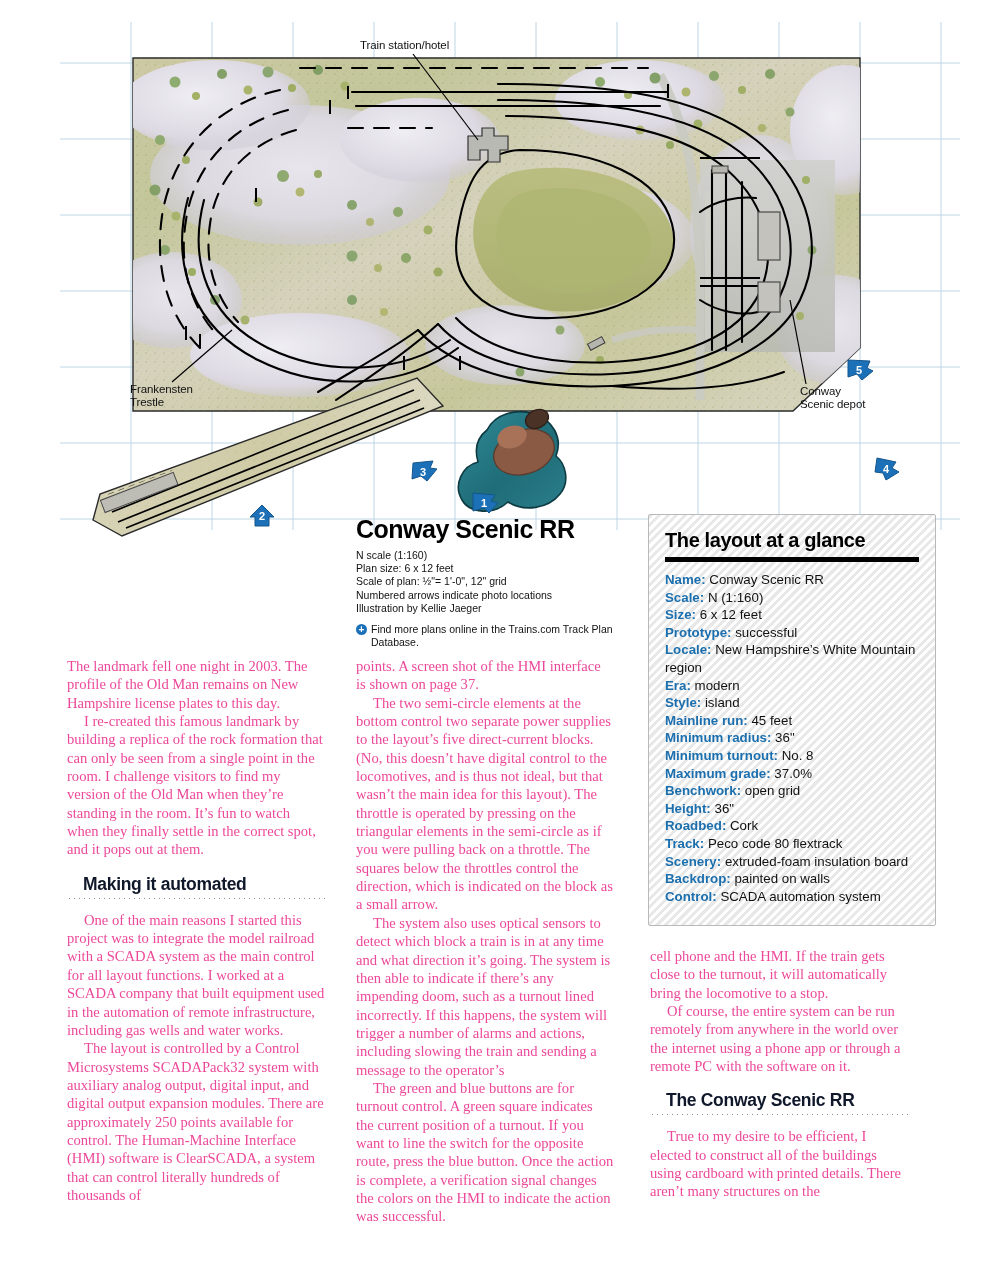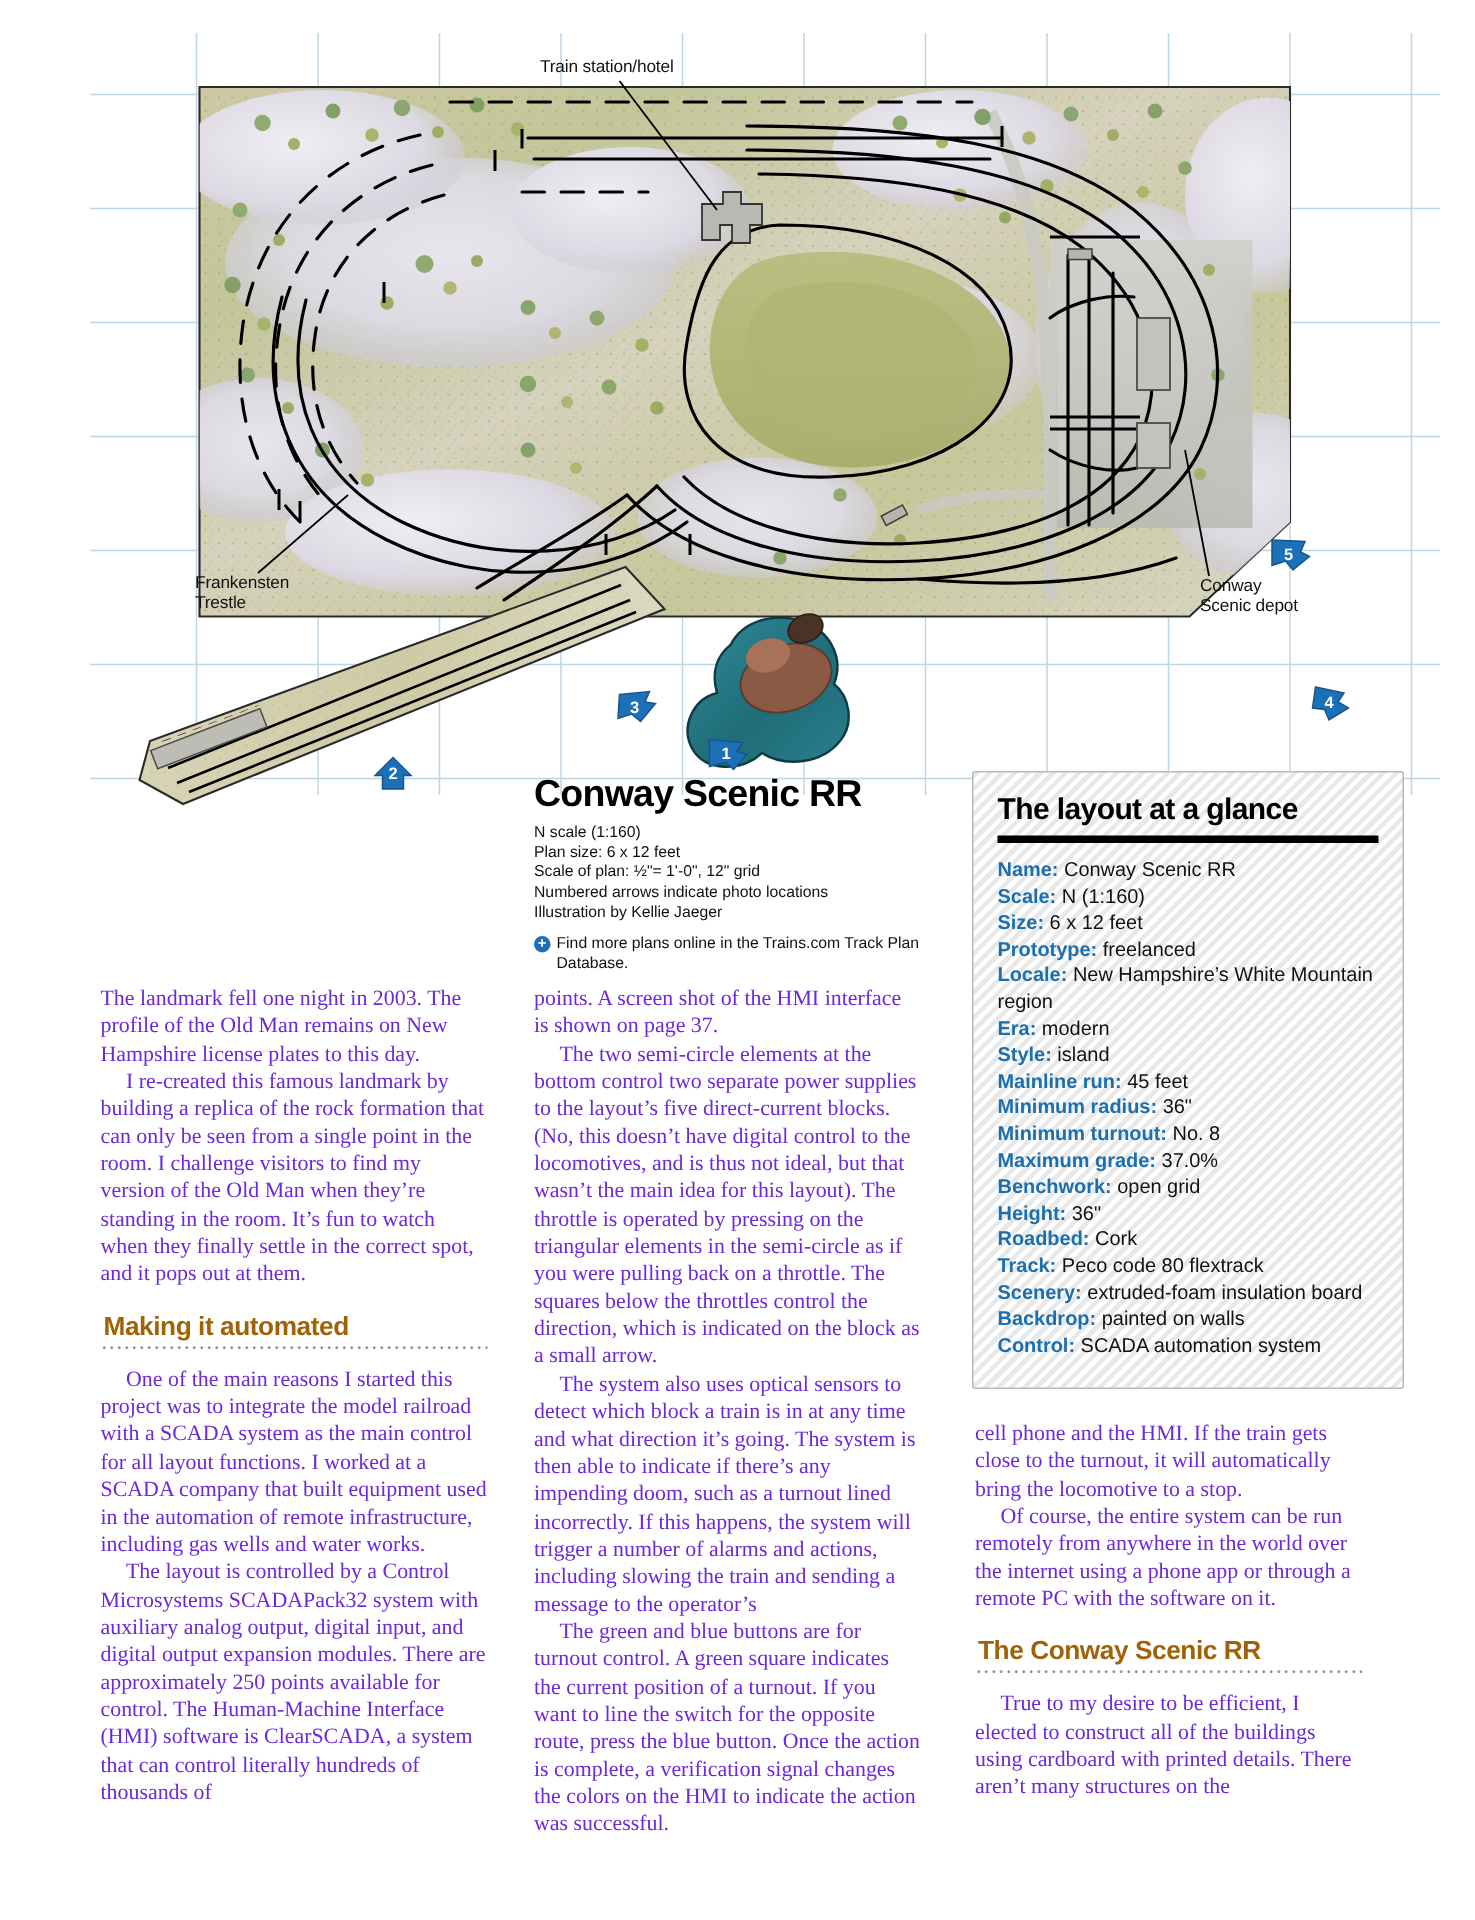--- a/index.html
+++ b/index.html
@@ -84,28 +84,28 @@
     font-size:13.3px;line-height:17.6px;color:#111;
   }
   .glance-item .k{color:#1b6fae;font-weight:bold;}
 
   
   .col{position:absolute;width:258px;}
   #col-1{left:67px;top:657px;}
   #col-2{left:356px;top:657px;}
   #col-3{left:650px;top:947px;}
   .col p{
-    margin:0;font-size:14.6px;line-height:18.35px;color:#6d28d9;
+    margin:0;font-size:14.6px;line-height:18.35px;color:#ec4899;
     text-align:left;
   }
   .col p.ind{text-indent:17px;}
   .subhead{
     font-family:"Liberation Sans", sans-serif;font-weight:bold;
-    font-size:17.5px;line-height:20px;color:#a16207;
-    margin:15px 0 0 2px;letter-spacing:-0.3px;
+    font-size:17.5px;line-height:20px;color:#0f172a;
+    margin:15px 0 0 16px;letter-spacing:-0.3px;
   }
   .subhead-rule{
     height:3px;margin:3px 0 11px 0;
     background-image:radial-gradient(circle,#8a8a8a 0.9px,transparent 1px);
     background-size:5px 3px;background-repeat:repeat-x;
   }
 
   
   #footer{position:absolute;left:650px;top:1236px;width:286px;
     text-align:right;}
@@ -435,21 +435,21 @@
     </div>
   </div>
 
   <div id="glance-box">
     <div id="glance-title">The layout at a glance</div>
     <div id="glance-rule"></div>
     <div>
       <div class="glance-item"><span class="k">Name:</span><span> Conway Scenic RR</span></div>
       <div class="glance-item"><span class="k">Scale:</span><span> N (1:160)</span></div>
       <div class="glance-item"><span class="k">Size:</span><span> 6 x 12 feet</span></div>
-      <div class="glance-item"><span class="k">Prototype:</span><span> freelanced</span></div>
+      <div class="glance-item"><span class="k">Prototype:</span><span> successful</span></div>
       <div class="glance-item"><span class="k">Locale:</span><span> New Hampshire’s White Mountain region</span></div>
       <div class="glance-item"><span class="k">Era:</span><span> modern</span></div>
       <div class="glance-item"><span class="k">Style:</span><span> island</span></div>
       <div class="glance-item"><span class="k">Mainline run:</span><span> 45 feet</span></div>
       <div class="glance-item"><span class="k">Minimum radius:</span><span> 36"</span></div>
       <div class="glance-item"><span class="k">Minimum turnout:</span><span> No. 8</span></div>
       <div class="glance-item"><span class="k">Maximum grade:</span><span> 37.0%</span></div>
       <div class="glance-item"><span class="k">Benchwork:</span><span> open grid</span></div>
       <div class="glance-item"><span class="k">Height:</span><span> 36"</span></div>
       <div class="glance-item"><span class="k">Roadbed:</span><span> Cork</span></div>

